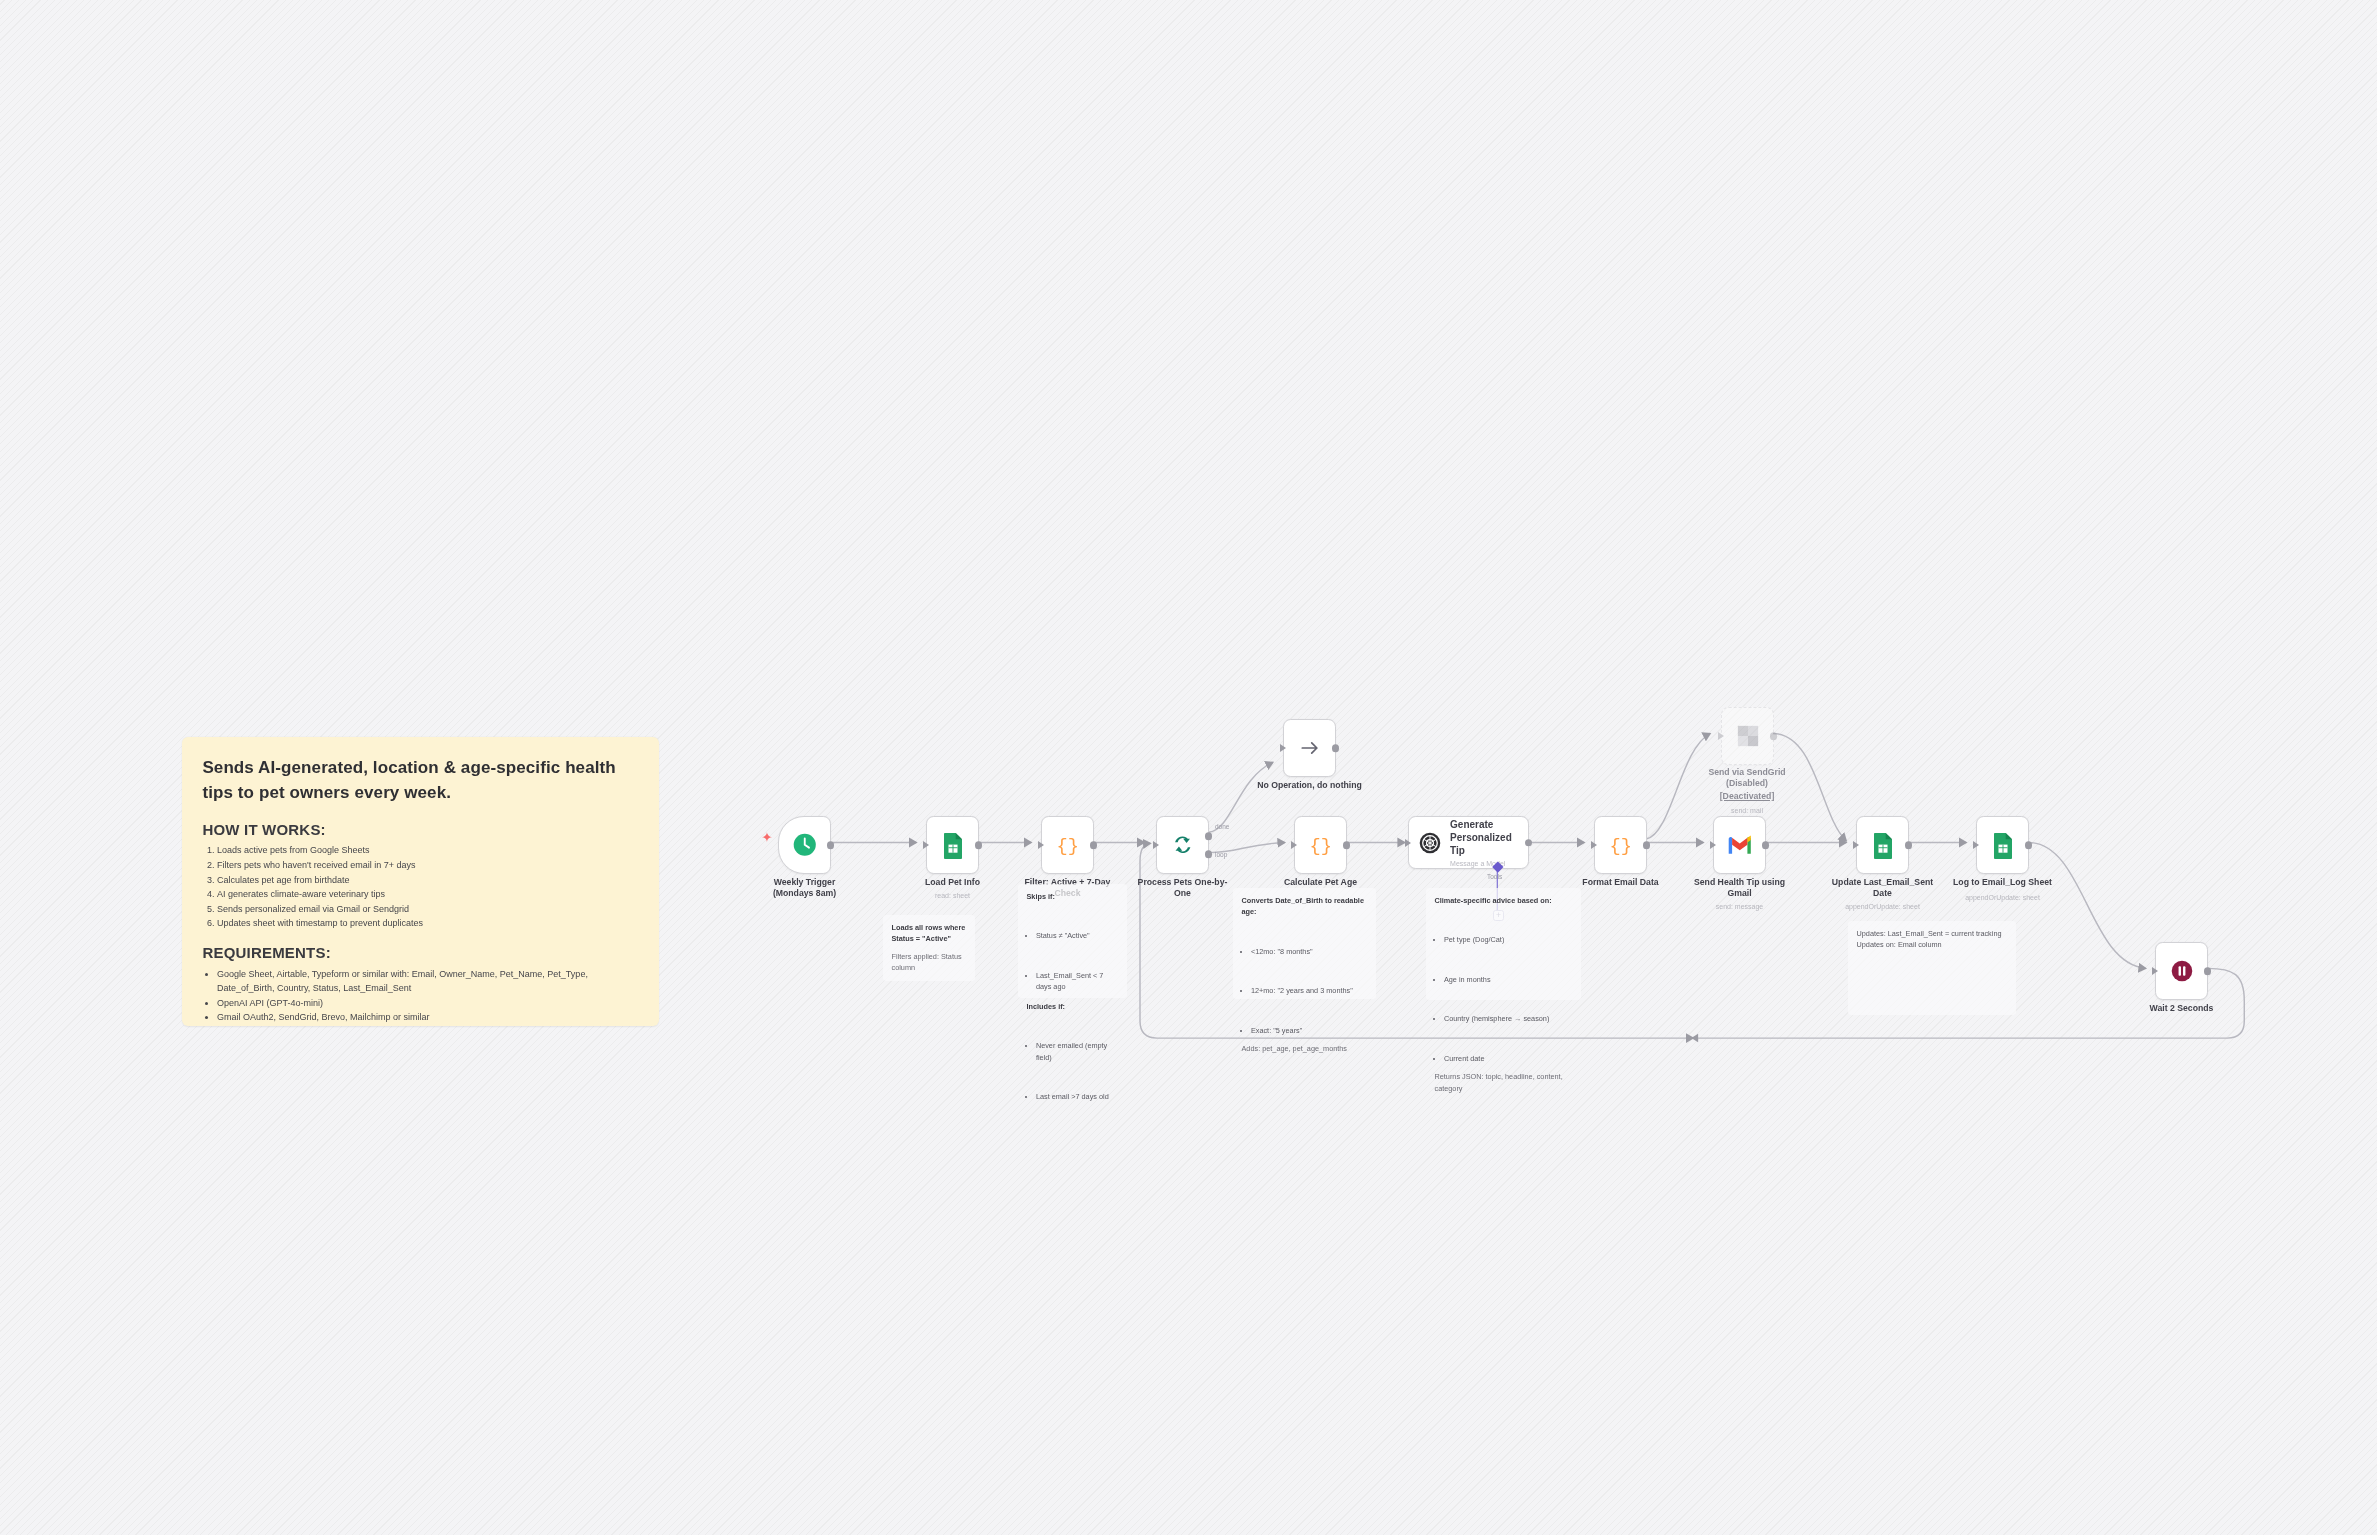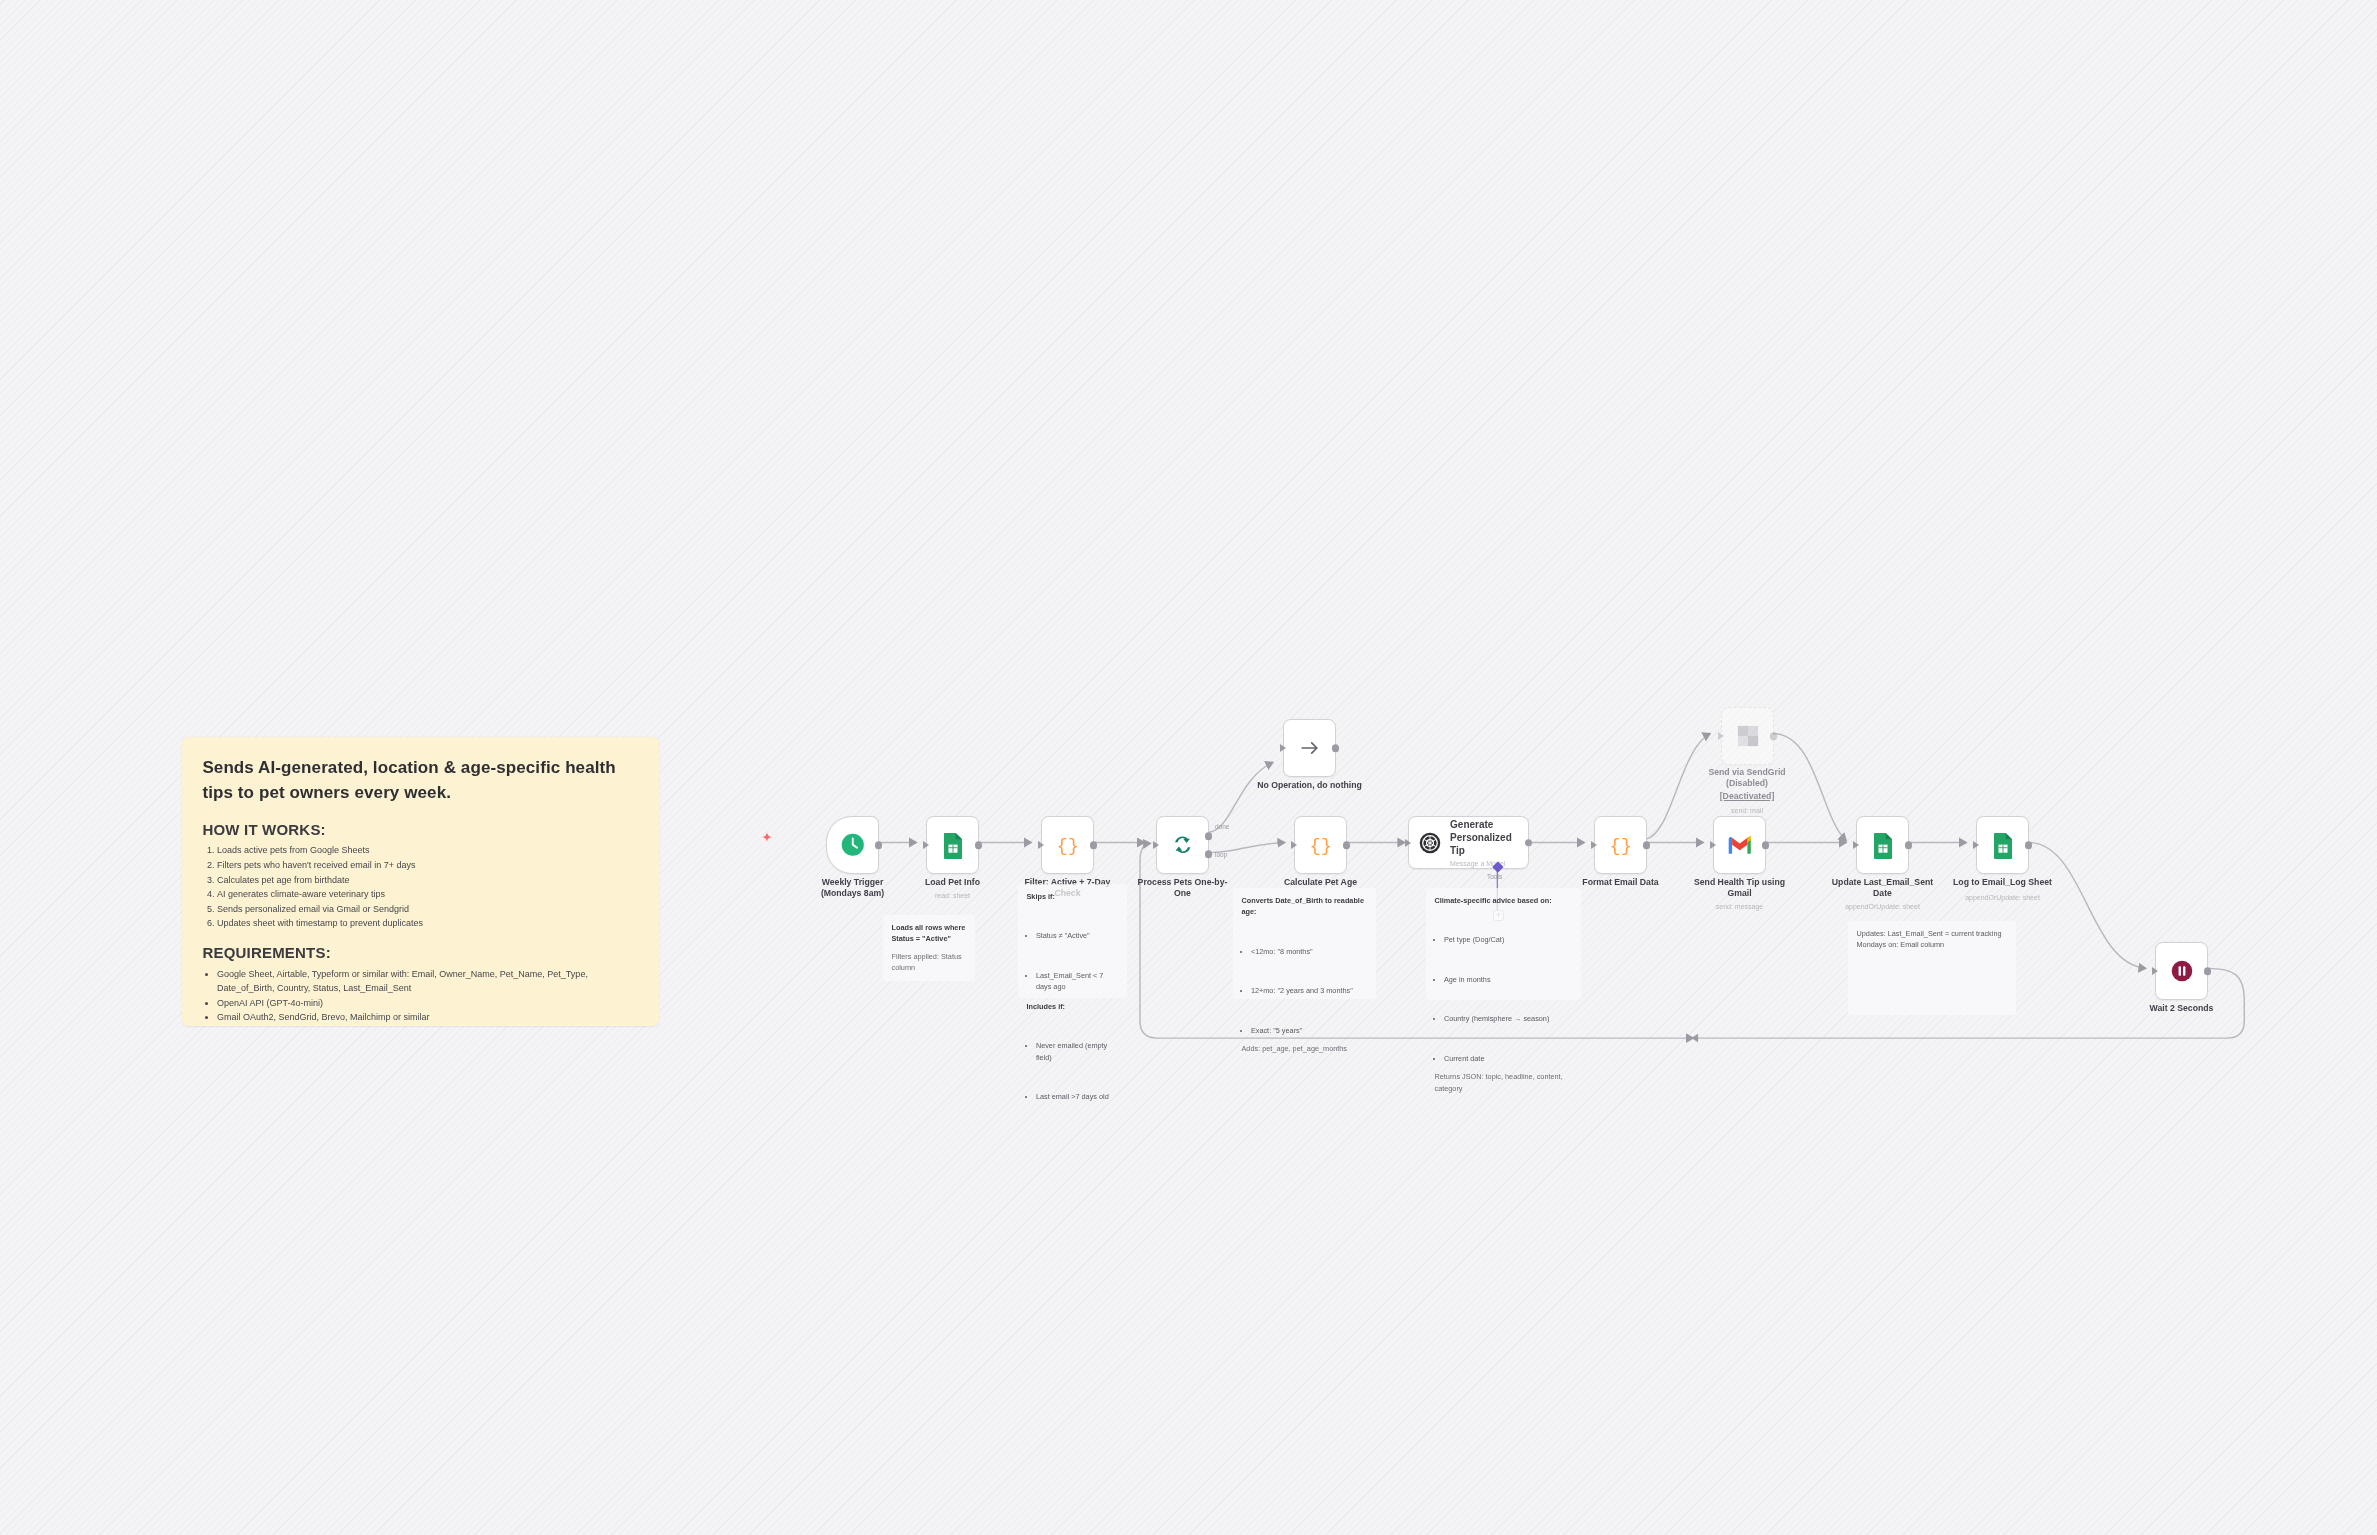--- a/index.html
+++ b/index.html
@@ -63,21 +63,20 @@
     width: 53px; height: 58px;
     background: #fff;
     border: 1.2px solid #d2d2d6;
     border-radius: 7.7px;
     display: flex; align-items: center; justify-content: center;
     box-shadow: 0 0.9px 1.7px rgba(0,0,0,.05);
   }
   .node.trigger {
     border-top-left-radius: 26px;
     border-bottom-left-radius: 26px;
-    margin-left: 48px;
   }
   .node.wide {
     width: 121px; height: 53px;
     justify-content: flex-start;
     padding-left: 9.4px;
     gap: 7.7px;
   }
   .node.disabled {
     opacity: .42;
     border-style: dashed;
@@ -486,17 +485,17 @@
       <li>Pet type (Dog/Cat)</li>
       <li>Age in months</li>
       <li>Country (hemisphere → season)</li>
       <li>Current date</li>
     </ul>
     <span class="trail">Returns JSON: topic, headline, content, category</span>
   </div>
 
   <div class="note" style="left:1848px; top:921px; width:168px; height:94px;">
     <span class="line">Updates: Last_Email_Sent = current tracking</span>
-    <span class="line">Mondays on: Email column</span>
+    <span class="line">Updates on: Email column</span>
   </div>
 
 </div>
 
 
 </body></html>

